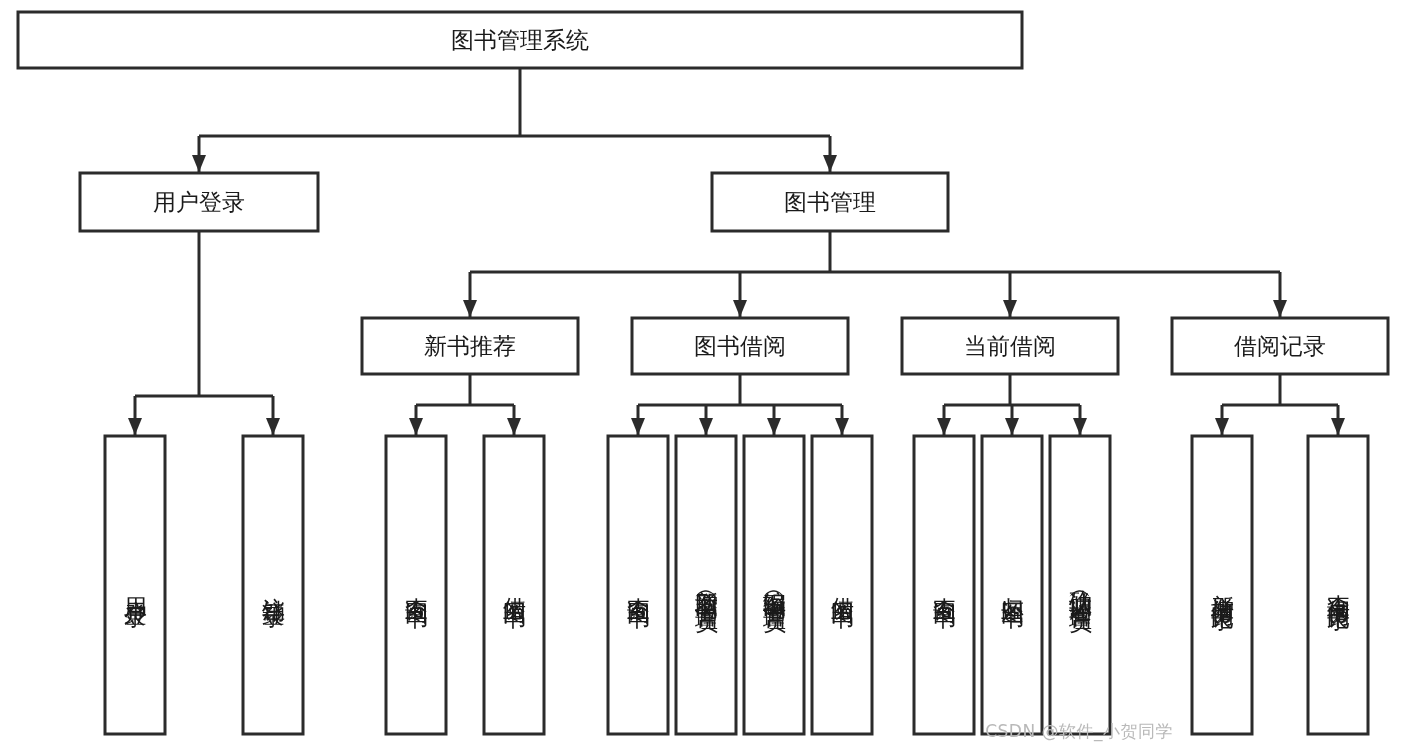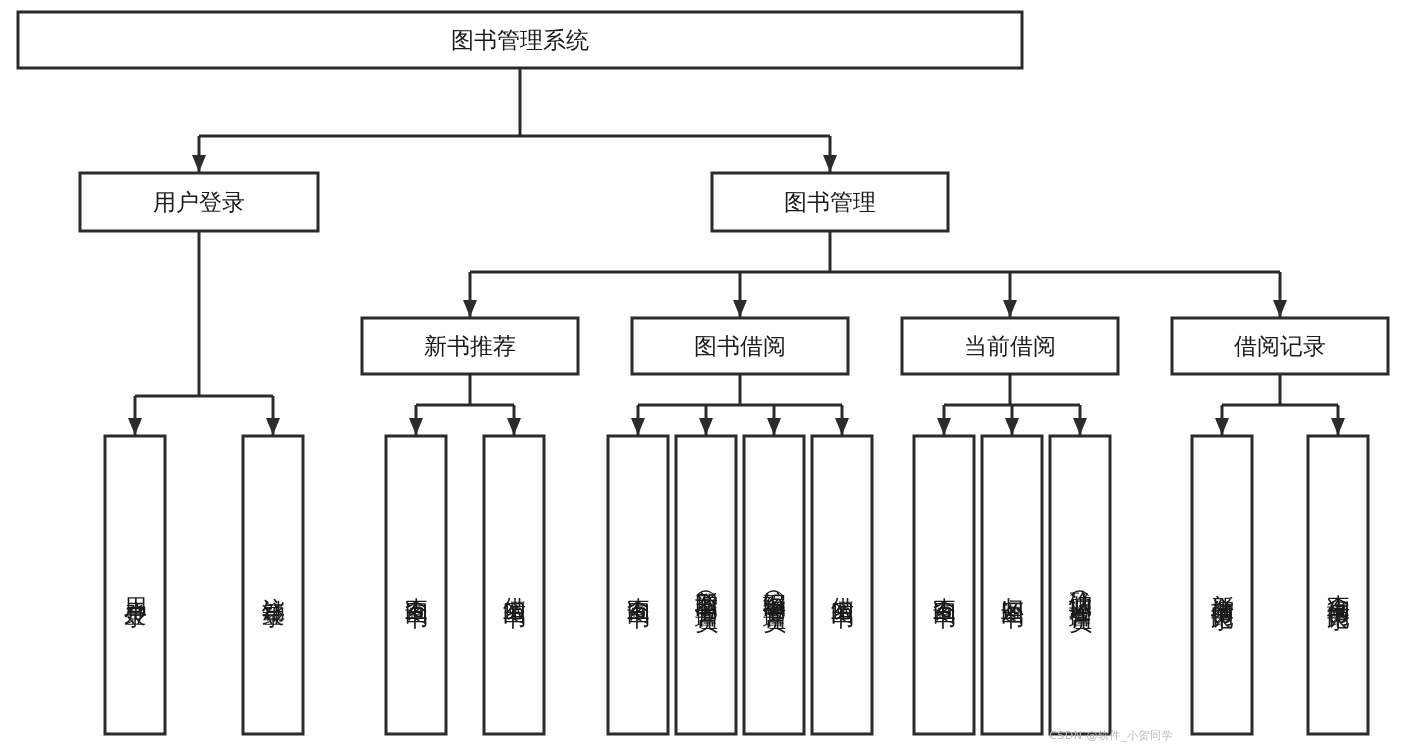--- a/index.html
+++ b/index.html
@@ -21,21 +21,21 @@
     text-orientation:upright;
     letter-spacing:3px;
     dominant-baseline:central;
     text-anchor:middle;
   }
   .link-line{stroke:#2b2b2b;stroke-width:3;fill:none;}
   .arrow-head{fill:#2b2b2b;stroke:none;}
   .watermark{
     position:absolute;right:8px;bottom:4px;
     font-family:"DejaVu Sans","Liberation Sans",sans-serif;
-    font-size:11px;color:#b9b9b9;white-space:nowrap;
+    font-size:17px;color:#b9b9b9;white-space:nowrap;
     letter-spacing:0.5px;
   }
 </style>
 </head>
 <body>
 
 <div id="diagram-root">
 
   <svg class="diagram" viewBox="0 0 1405 747">
     <g id="connectors">

